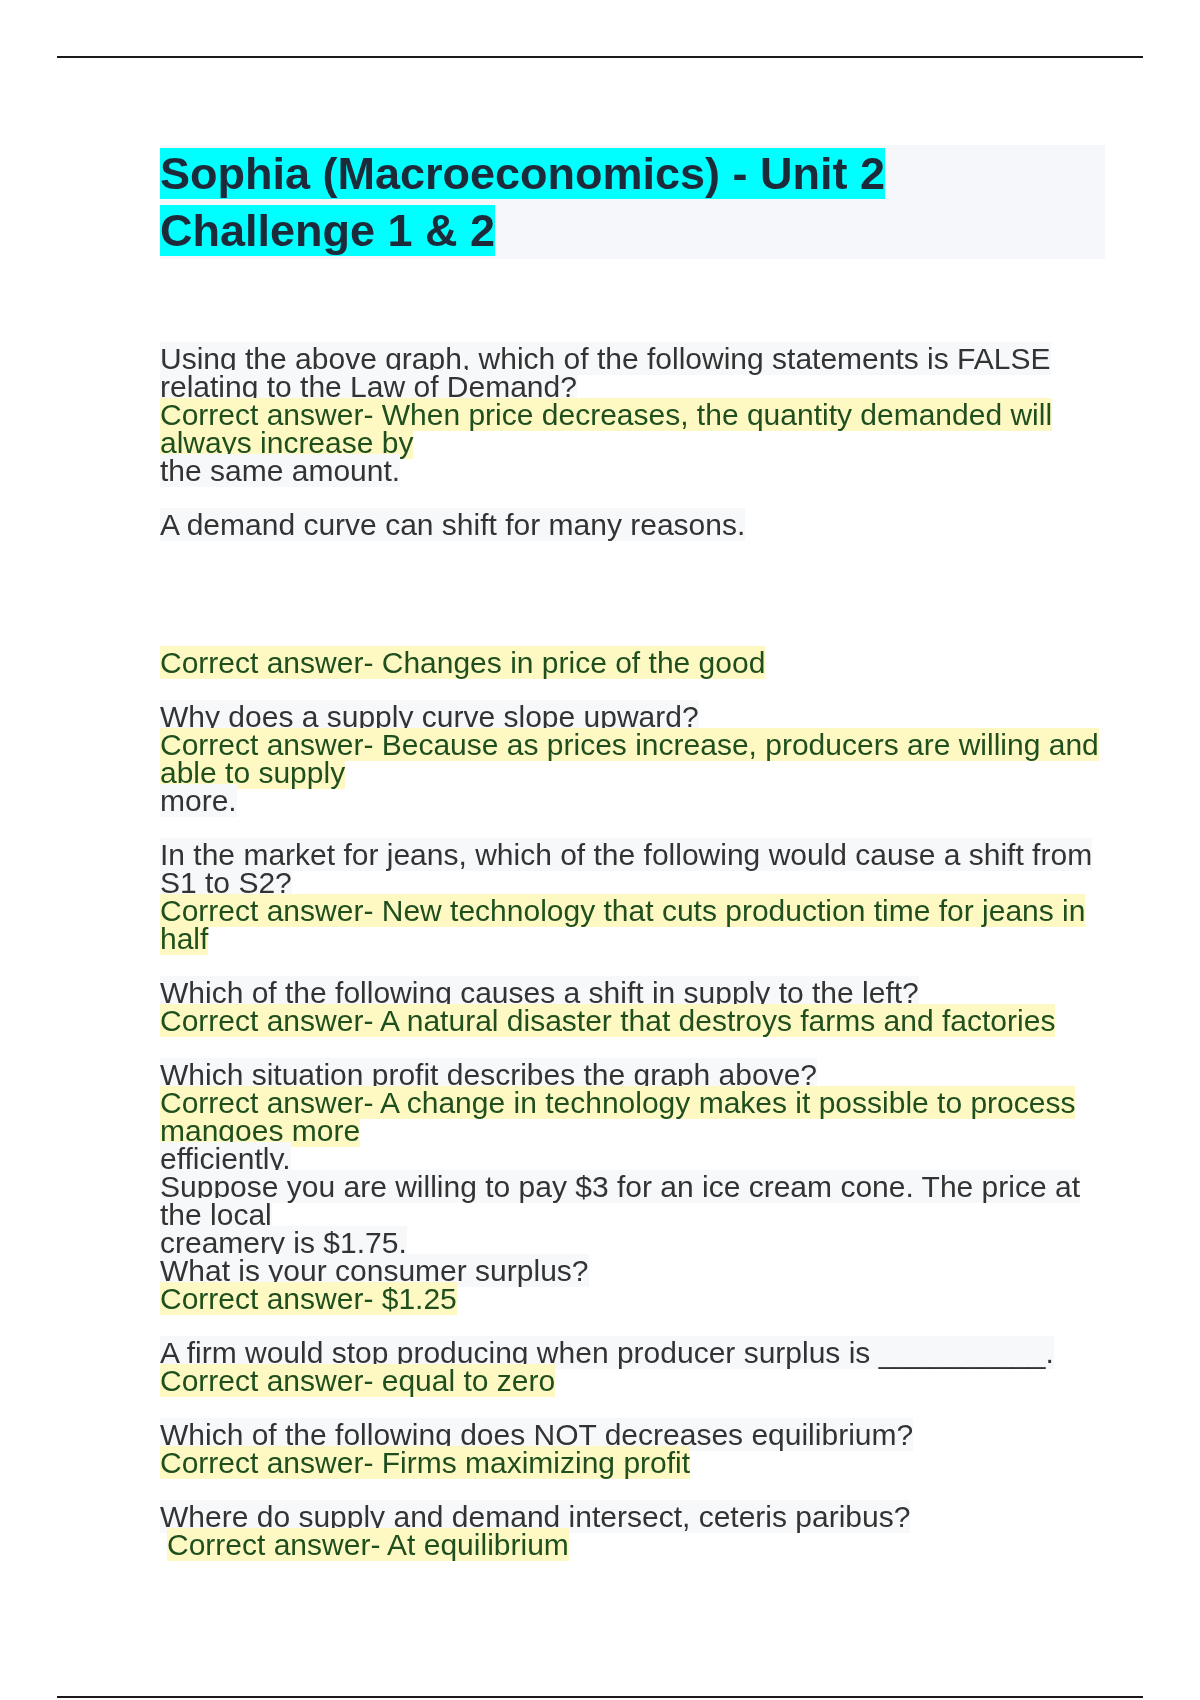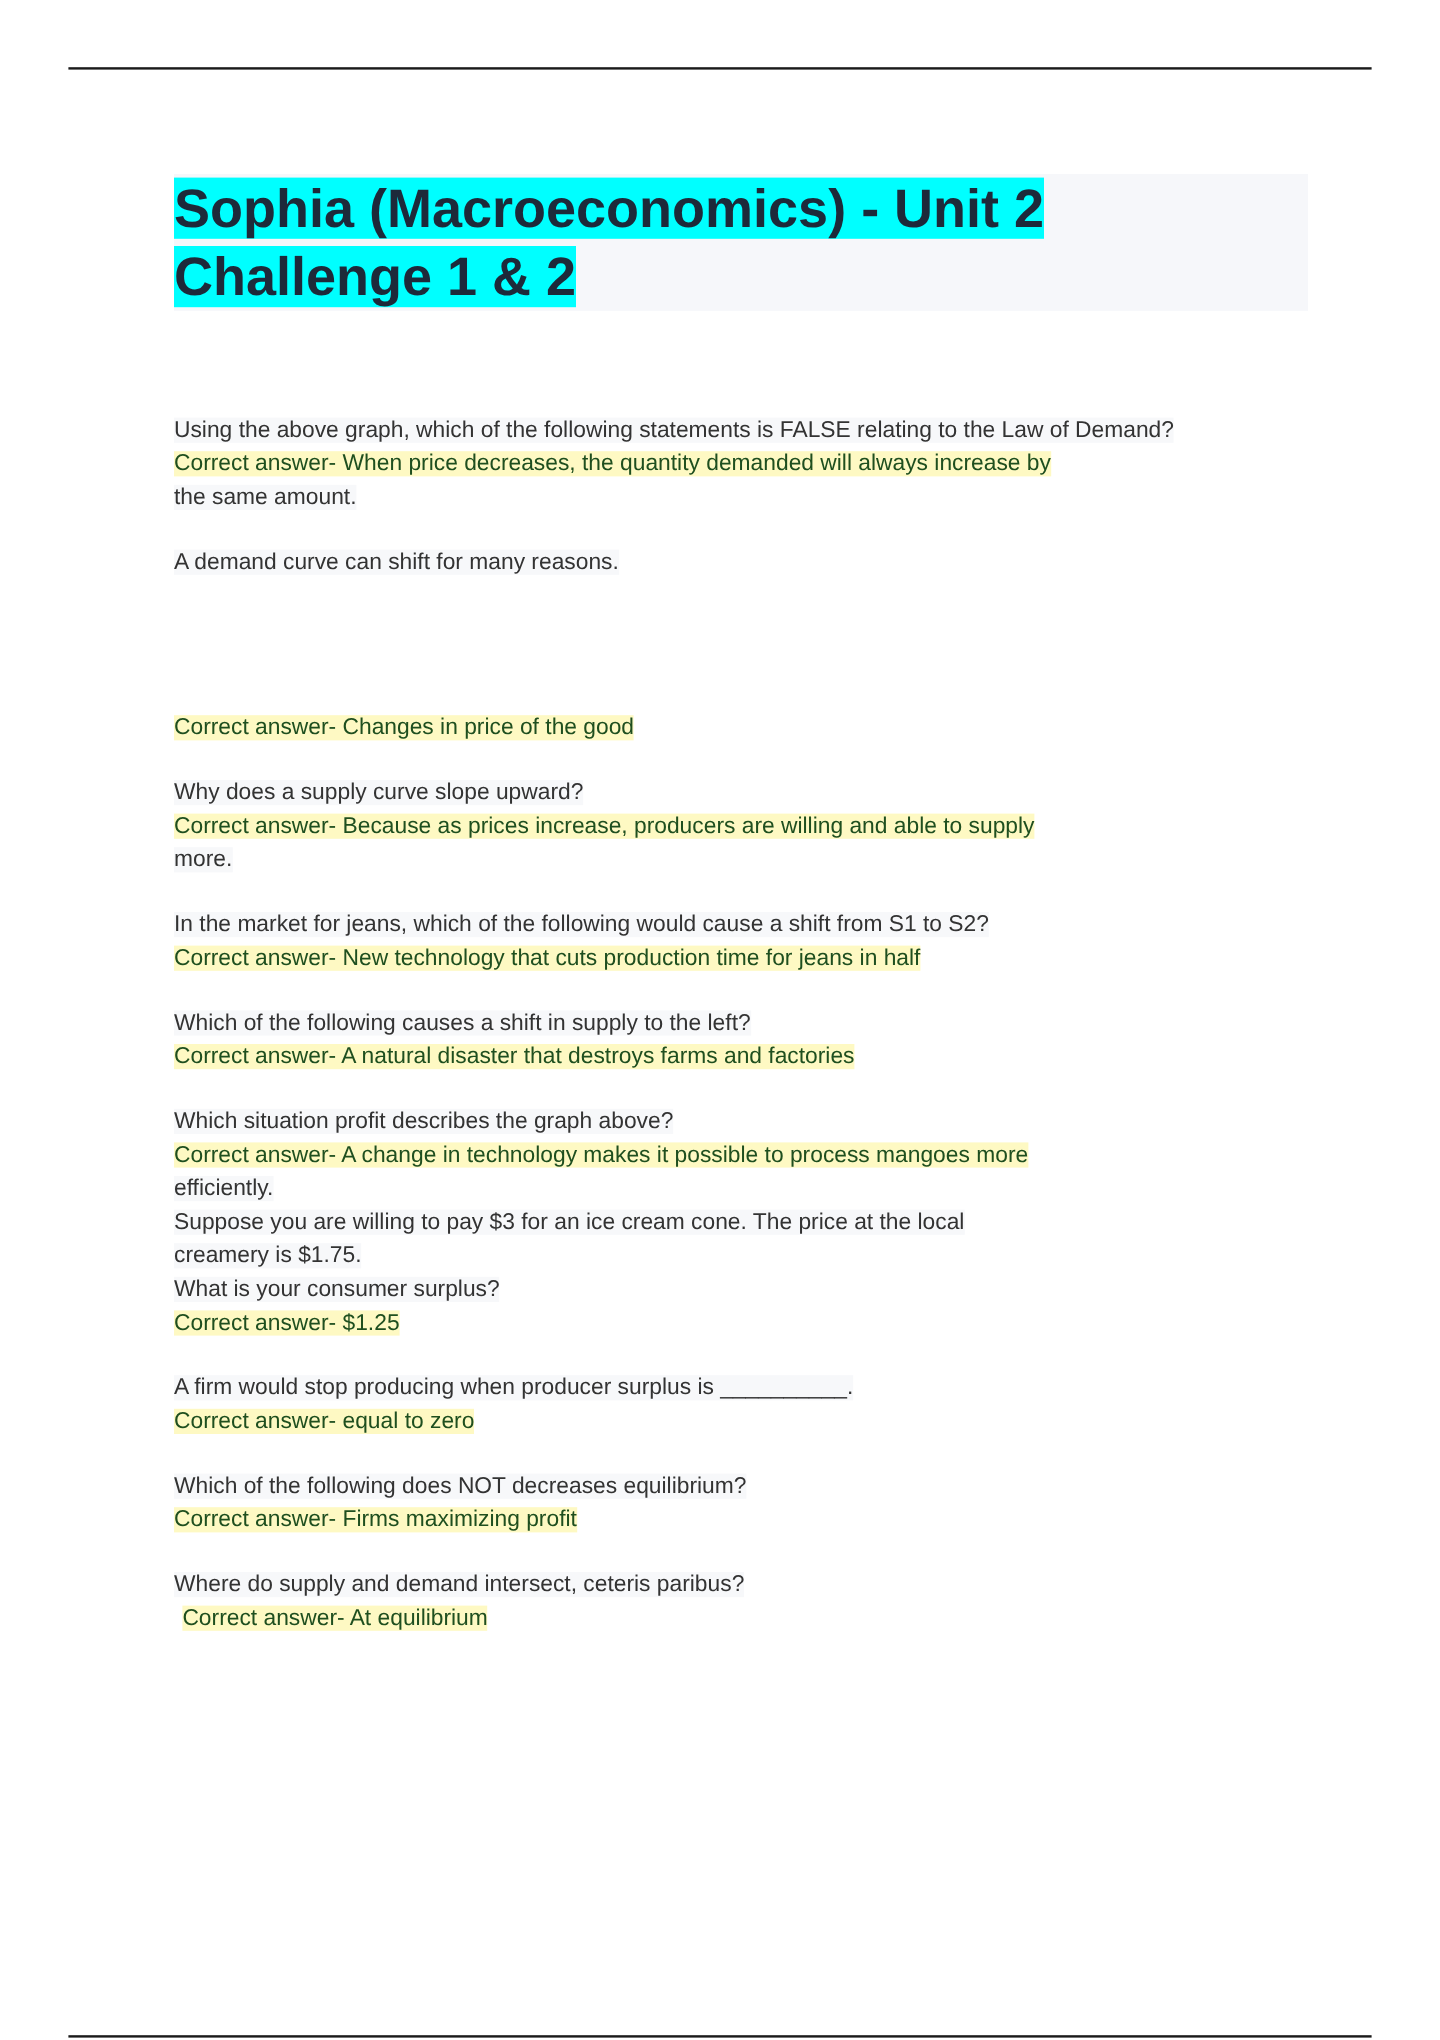--- a/index.html
+++ b/index.html
@@ -3,27 +3,27 @@
   <meta charset="utf-8">
   <style>
     html, body { margin: 0; padding: 0; }
     body {
       width: 1200px; height: 1700px; background: #ffffff; position: relative;
       font-family: "Liberation Sans", sans-serif; color: #333333; overflow: hidden;
     }
     .rule { position: absolute; left: 57px; width: 1086px; height: 2px; background: #1a1a1a; }
     .rule.top { top: 56px; }
     .rule.bottom { top: 1696px; }
-    .content { position: absolute; left: 145px; top: 145px; width: 945px; }
+    .content { position: absolute; left: 160px; top: 145px; width: 945px; }
     .title-box { background: #f6f7fa; width: 945px; padding: 0; margin: 0 0 86px 0; }
     .title {
       font-size: 45px; font-weight: bold; line-height: 57px; color: #1d2a3a; margin: 0;
     }
     .title span { background: #00ffff; }
-    .qa { font-size: 19px; line-height: 28px; }
+    .qa { font-size: 30px; line-height: 28px; }
     .q { background: #f7f8fa; display: inline; }
     .ans { background: #fef9c3; display: inline; color: #1f4f1f; }
     .block { margin-bottom: 26px; }
     .gap-big { height: 82px; }
     .indent { padding-left: 7px; }
   </style>
 </head>
 <body>
 
 <div class="rule top"></div>

